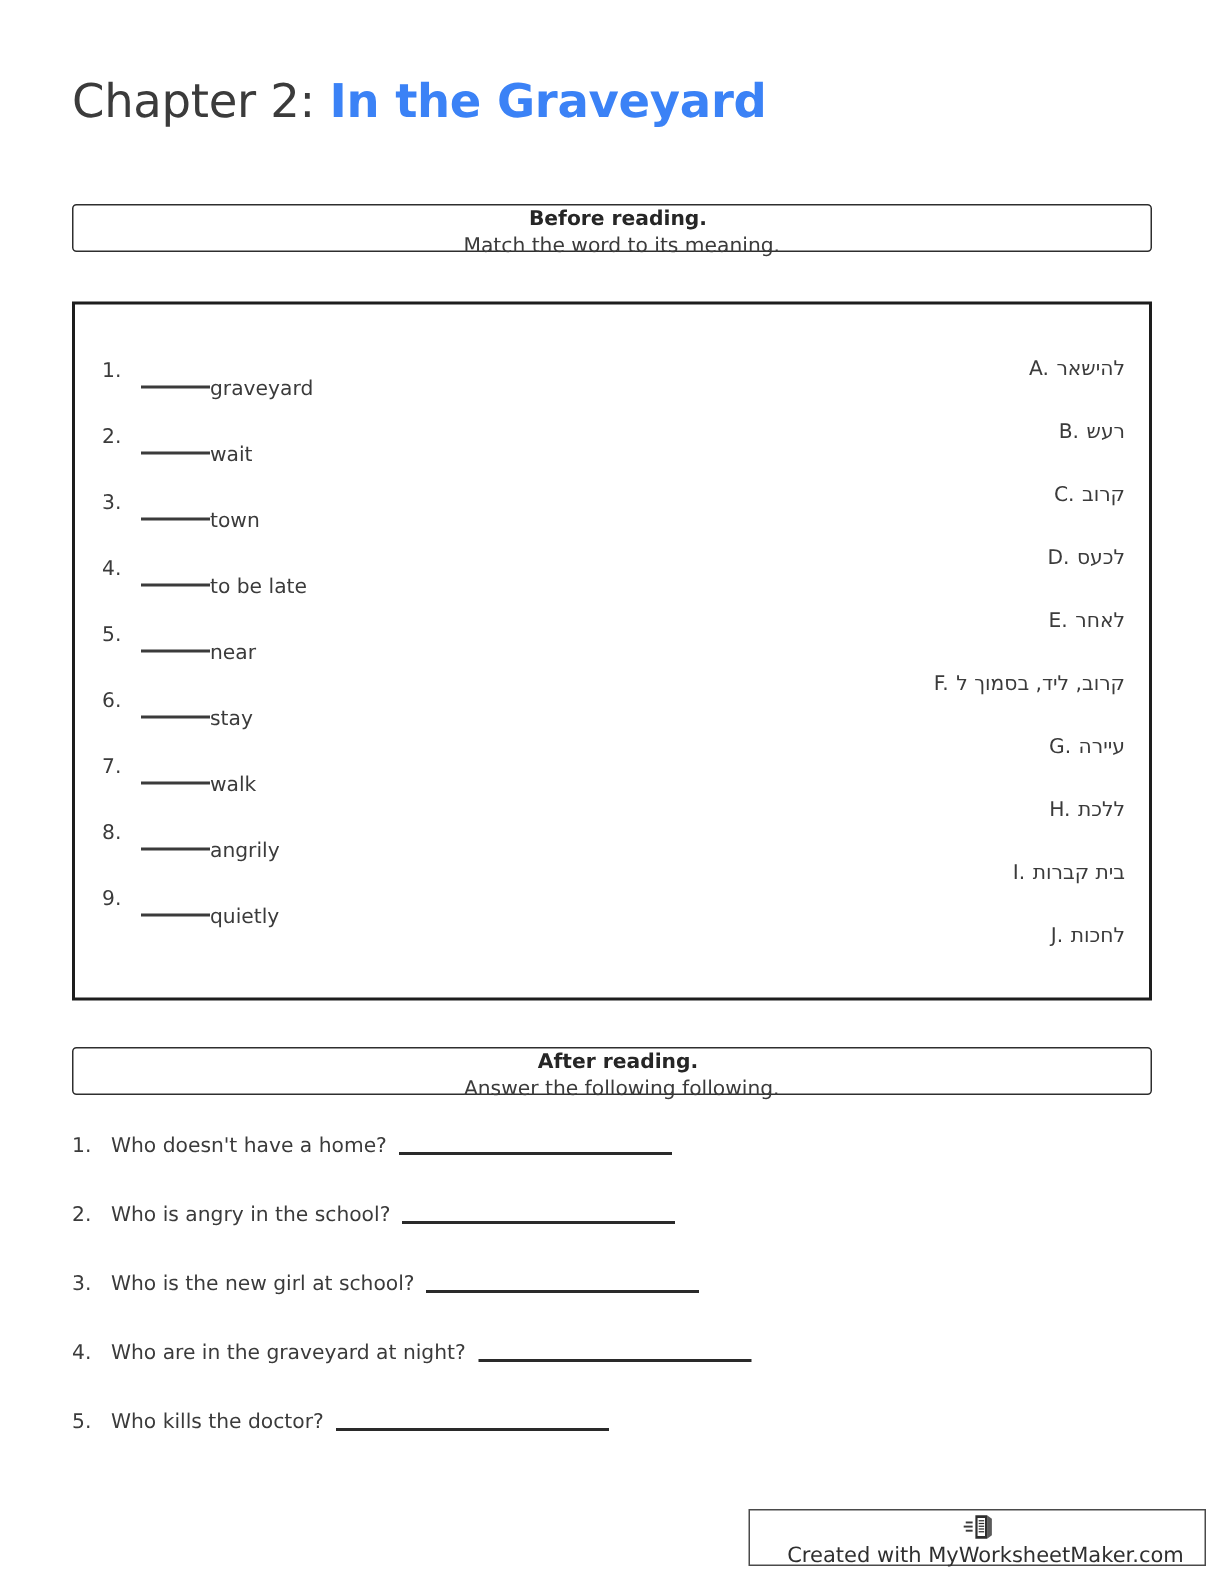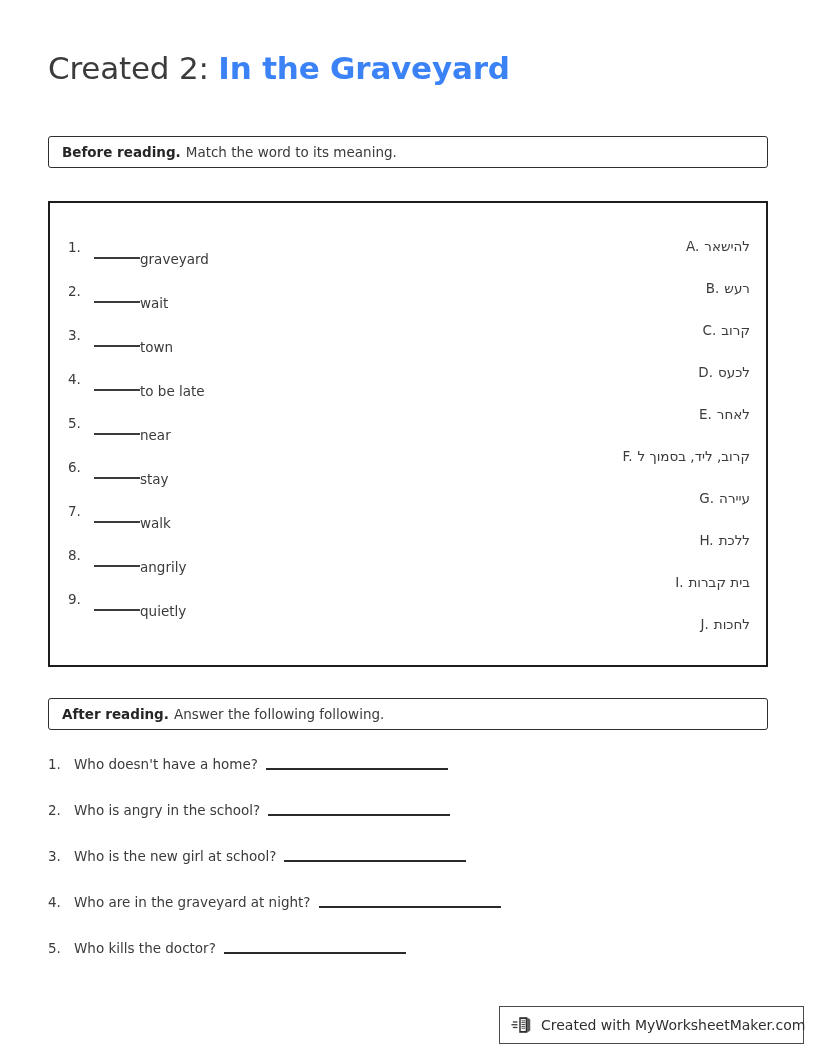--- a/index.html
+++ b/index.html
@@ -49,20 +49,21 @@
     border: 1px solid #2e2e2e;
     border-radius: 3px;
     background: #fff;
     display: flex;
     align-items: center;
     padding-left: 13px;
     font-size: 13.5px;
     line-height: 18px;
     color: #3b3b3b;
     white-space: nowrap;
+    flex-direction: column;
   }
   .instr-box .label {
     font-weight: 700;
     color: #262626;
     margin-right: 5px;
   }
   #instr-before { top: 136px; }
   #instr-after  { top: 698px; }
 
   
@@ -175,36 +176,37 @@
     width: 305px;
     height: 38px;
     border: 1px solid #4a4a4a;
     background: #fff;
     display: flex;
     align-items: center;
     padding-left: 11px;
     font-size: 14px;
     color: #2f2f2f;
     white-space: nowrap;
+    flex-direction: column;
   }
   .footer-badge .logo {
     width: 22px;
     height: 22px;
     flex: none;
     margin-right: 8px;
     display: block;
   }
 </style>
 </head>
 <body>
 
 <div class="page">
 
   <div class="title">
-    <span>Created 2: </span><span class="strong">In the Graveyard</span>
+    <span>Chapter 2: </span><span class="strong">In the Graveyard</span>
   </div>
 
   <div class="instr-box" id="instr-before">
     <span class="label">Before reading.</span>
     <span>Match the word to its meaning.</span>
   </div>
 
   <div class="match-box">
 
     <div class="match-col-left">

